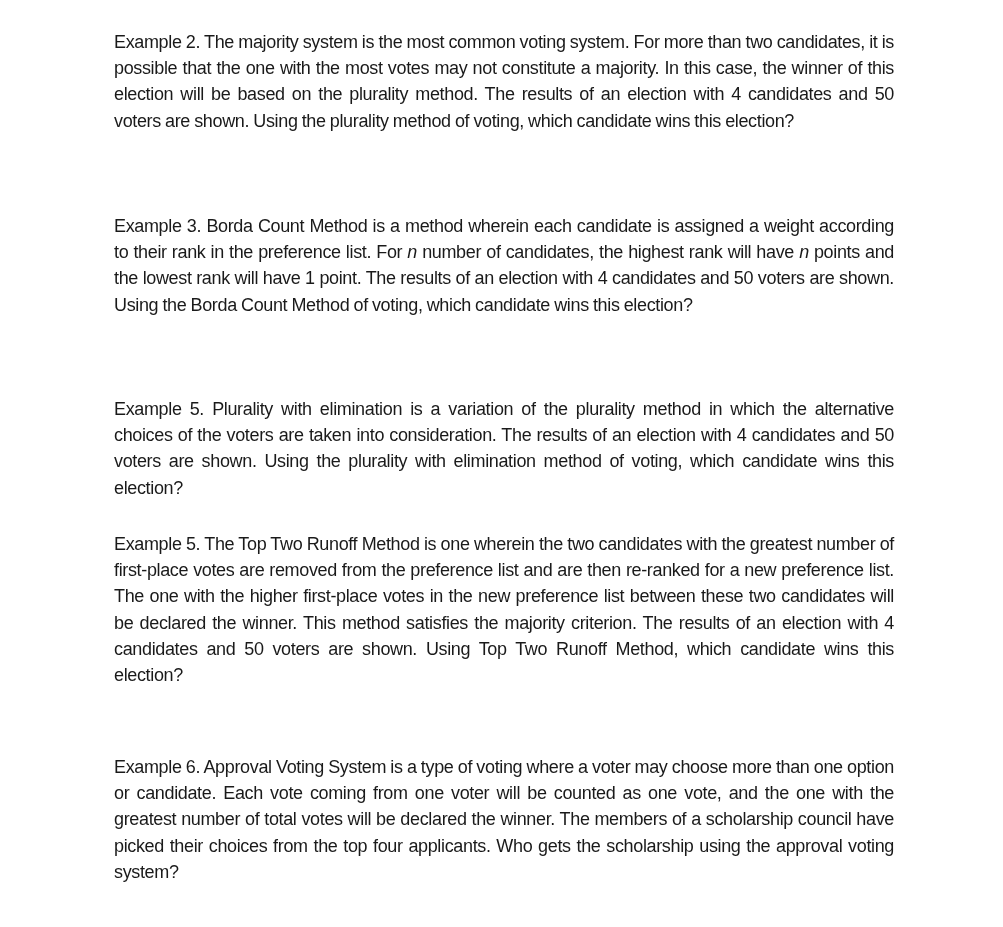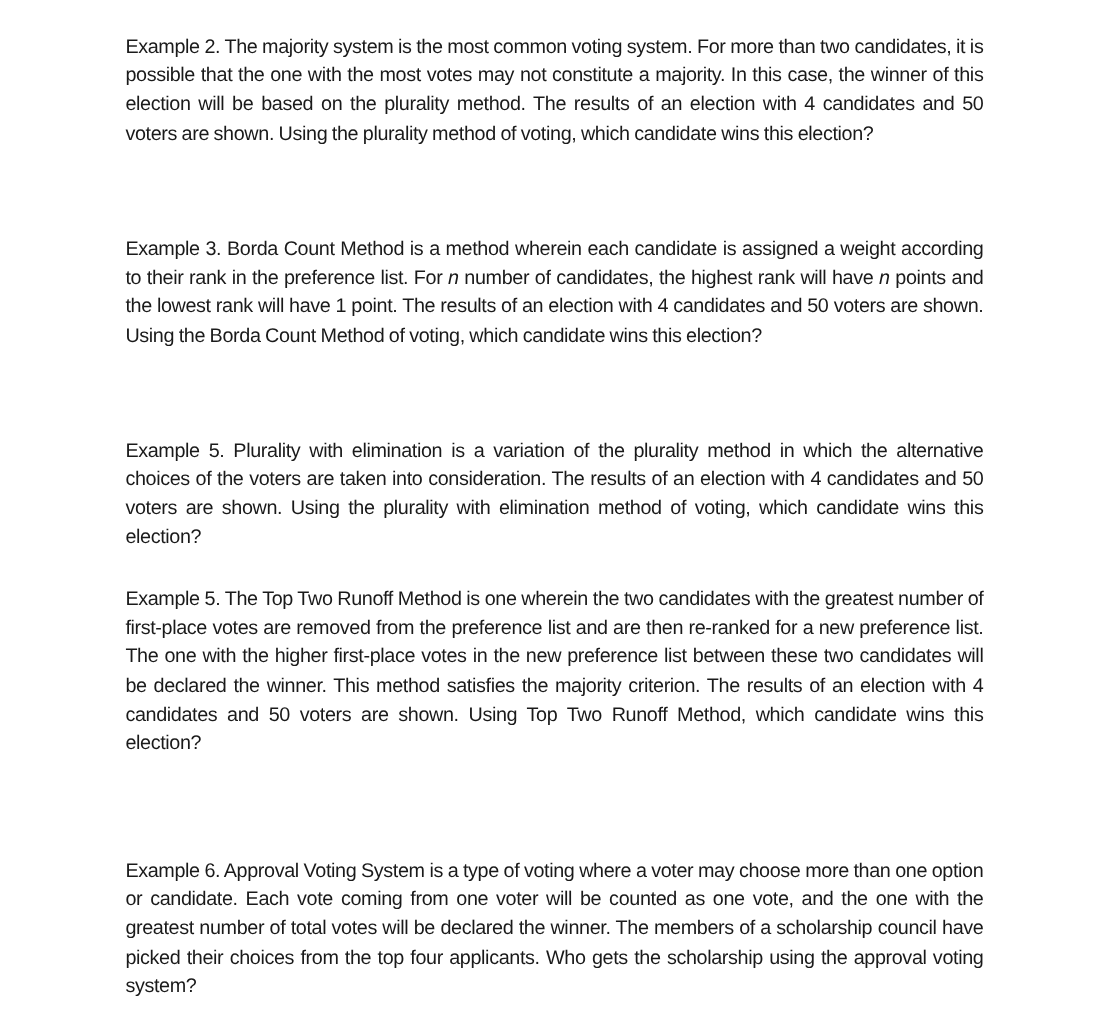--- a/index.html
+++ b/index.html
@@ -33,21 +33,21 @@
       letter-spacing: -0.35px;
       word-spacing: -0.5px;
     }
     .para em {
       font-style: italic;
     }
     #ex2 { top: 29px; }
     #ex3 { top: 213px; }
     #ex4 { top: 396px; }
     #ex5 { top: 531px; }
-    #ex6 { top: 778px; }
+    #ex6 { top: 754px; }
   </style>
 </head>
 <body>
 
 <div class="page">
 
   <p class="para" id="ex2"><span>Example 2.</span> <span>The majority system is the most common voting system. For more than two candidates, it is possible that the one with the most votes may not constitute a majority. In this case, the winner of this election will be based on the plurality method. The results of an election with 4 candidates and 50 voters are shown. Using the plurality method of voting, which candidate wins this election?</span></p>
 
   <p class="para" id="ex3"><span>Example 3.</span> <span>Borda Count Method is a method wherein each candidate is assigned a weight according to their rank in the preference list. For </span><em>n</em><span> number of candidates, the highest rank will have </span><em>n</em><span> points and the lowest rank will have 1 point. The results of an election with 4 candidates and 50 voters are shown. Using the Borda Count Method of voting, which candidate wins this election?</span></p>
 

